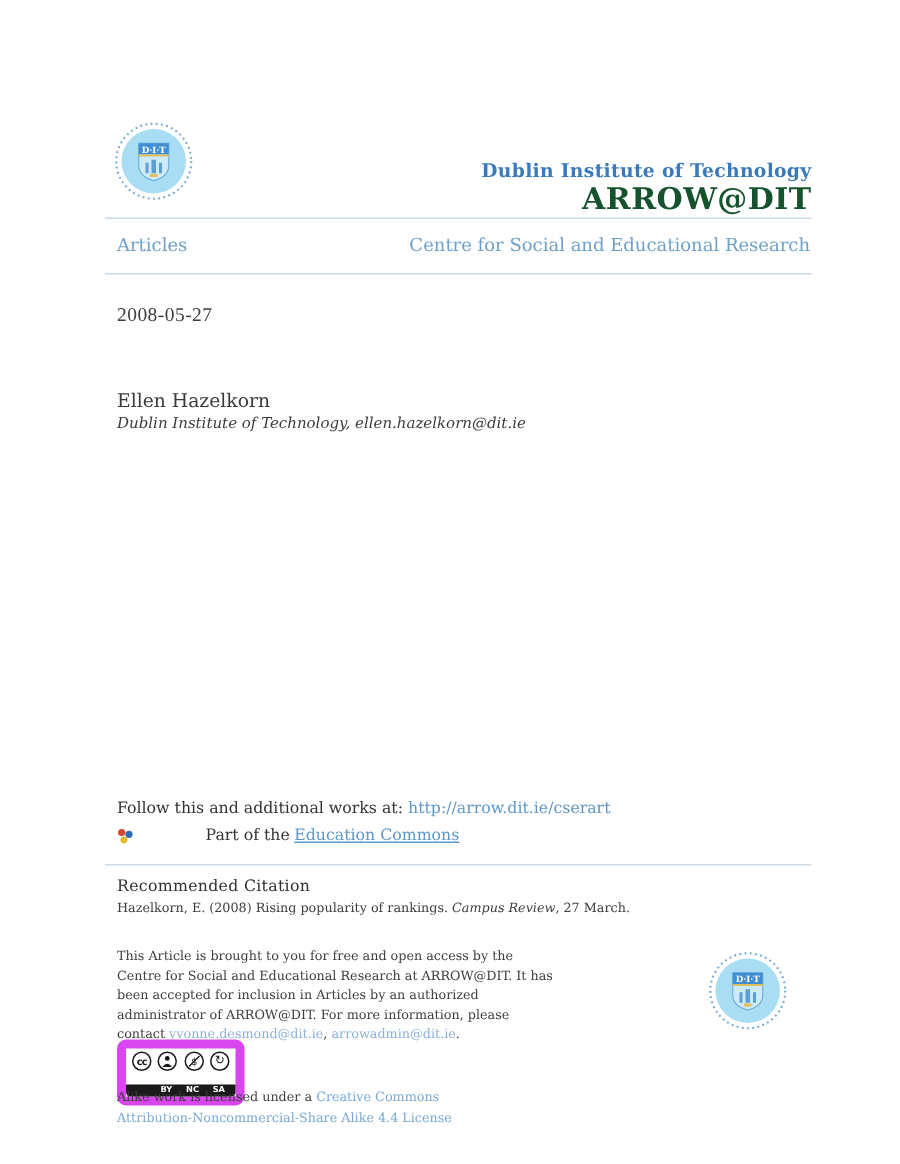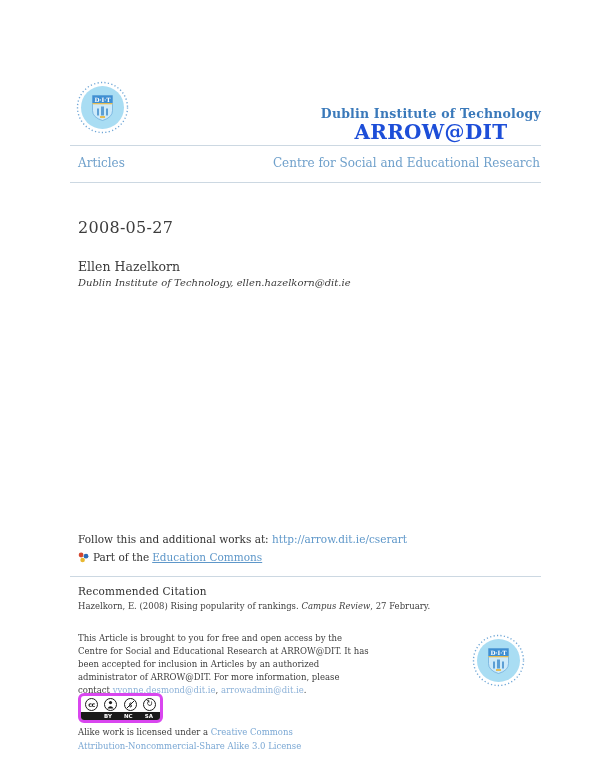--- a/index.html
+++ b/index.html
@@ -12,51 +12,51 @@
   .rule { position:absolute; left:70px; width:471px; height:1px; background:#ccd8e2; }
   .rule-1 { top:145px; }
   .rule-2 { top:182px; }
   .rule-3 { top:576px; }
 
   .logo-top { position:absolute; left:76px; top:81px; }
   .logo-bottom { position:absolute; left:472px; top:634px; }
 
   .header-text { position:absolute; top:106px; right:59px; text-align:right; }
   .institution { font-size:12.5px; font-weight:bold; color:#3a79ba; letter-spacing:0.2px; }
-  .repository { font-size:20px; font-weight:bold; color:#1d4ed8; line-height:1.1; letter-spacing:0.3px;text-align:center; }
+  .repository { font-size:20px; font-weight:bold; color:#14532d; line-height:1.1; letter-spacing:0.3px; }
 
   .collection-row {
     position:absolute; top:156px; left:78px; width:462px;
     display:flex; justify-content:space-between;
     font-size:12px; color:#6fa0cb;
   }
 
-  .date { position:absolute; top:218px; left:78px; font-size:16px; color:#3d3d3d; letter-spacing:0.3px; }
+  .date { position:absolute; top:202px; left:78px; font-size:13px; color:#3d3d3d; letter-spacing:0.3px;font-family:Liberation Serif, serif; }
   .title { position:absolute; top:221px; left:77px; font-size:23px; font-weight:normal; color:#2f2f2f; letter-spacing:0.2px; }
   .author { position:absolute; top:259px; left:78px; font-size:12.5px; color:#3a3a3a; }
   .affiliation { position:absolute; top:277px; left:78px; font-size:10px; font-style:italic; color:#3a3a3a; }
 
   .follow-line { position:absolute; top:533px; left:78px; font-size:10.5px; color:#333333; }
   .link { color:#5e97c9; text-decoration:none; cursor:pointer; }
   .link-underline { text-decoration:underline;text-align:right; }
 
   .part-row { position:absolute; top:551px; left:78px; display:flex; align-items:center; font-size:10.5px; color:#333333; }
   .commons-icon { margin-right:4px; display:inline-flex; }
-  .part-label { margin-right:3px; }
+  .part-label { margin-right:3px;margin-left:44px; }
 
   .rec-heading { position:absolute; top:585px; left:78px; font-size:10.5px; color:#303030; letter-spacing:0.2px; }
   .citation-line { position:absolute; top:601px; left:78px; font-size:8.5px; color:#3e3e3e; width:400px; }
   .citation-line .italic { font-style:italic; }
 
   .access-para { position:absolute; top:632px; left:78px; width:292px; font-size:8.5px; line-height:13px; color:#3e3e3e; }
   .email-link { color:#8db2d8; text-decoration:none; cursor:pointer; }
 
   .cc-badge {
-    position:absolute; top:693px; left:78px; width:85px; height:30px;
-    border:3px solid #d946ef; border-radius:6px; background:#ffffff; cursor:pointer;
+    position:absolute; top:693px; left:78px; width:85px; height:44px;
+    border:6px solid #d946ef; border-radius:6px; background:#ffffff; cursor:pointer;
   }
   .cc-icons {
     position:absolute; top:0; left:0; right:0; height:17px;
     display:flex; align-items:center; justify-content:space-between; padding:0 4px;
   }
   .cc-circ {
     width:13px; height:13px; border:1.3px solid #1a1a1a; border-radius:50%;
     display:flex; align-items:center; justify-content:center; background:#fff;
   }
   .cc-monogram { font-family:"DejaVu Sans","Liberation Sans",sans-serif; font-size:6.5px; font-weight:bold; color:#1a1a1a; letter-spacing:-0.5px; }
@@ -119,21 +119,21 @@
         <circle cx="4.6" cy="8" r="2.3" fill="#e8b830"></circle>
       </svg>
     </span>
     <span class="part-label">Part of the</span>
     <span class="link link-underline">Education Commons</span>
   </div>
 
   <div class="rule rule-3"></div>
 
   <div class="rec-heading">Recommended Citation</div>
-  <p class="citation-line"><span>Hazelkorn, E. (2008) Rising popularity of rankings. </span><span class="italic">Campus Review</span><span>, 27 February.</span></p>
+  <p class="citation-line"><span>Hazelkorn, E. (2008) Rising popularity of rankings. </span><span class="italic">Campus Review</span><span>, 27 March.</span></p>
 
   <p class="access-para"><span>This Article is brought to you for free and open access by the Centre for Social and Educational Research at ARROW@DIT. It has been accepted for inclusion in Articles by an authorized administrator of ARROW@DIT. For more information, please contact </span><span class="email-link">yvonne.desmond@dit.ie</span><span>, </span><span class="email-link">arrowadmin@dit.ie</span><span>.</span></p>
 
   <div class="cc-badge">
     <div class="cc-icons">
       <span class="cc-circ">
         <span class="cc-monogram">cc</span>
       </span>
       <span class="cc-circ">
         <svg width="9" height="9" viewBox="0 0 9 9">
@@ -151,21 +151,21 @@
         <span class="sa-glyph">↻</span>
       </span>
     </div>
     <div class="cc-bar">
       <span>BY</span>
       <span>NC</span>
       <span>SA</span>
     </div>
   </div>
 
-  <p class="license-para"><span>Alike work is licensed under a </span><span class="license-link">Creative Commons Attribution-Noncommercial-Share Alike 3.0 License</span></p>
+  <p class="license-para"><span>Alike work is licensed under a </span><span class="license-link">Creative Commons Attribution-Noncommercial-Share Alike 4.4 License</span></p>
 
   <div class="logo-bottom">
     <svg width="53" height="53" viewBox="0 0 53 53">
       <circle cx="26.5" cy="26.5" r="25" fill="none" stroke="#6fa6d6" stroke-width="1.4" stroke-dasharray="1.2 2.3"></circle>
       <circle cx="26.5" cy="26.5" r="21.5" fill="#a9ddf3"></circle>
       <path d="M16.5 14.5 h20 v15 q0 7 -10 10 q-10 -3 -10 -10 z" fill="#cdeafa" stroke="#66a8d8" stroke-width="0.7"></path>
       <path d="M16.5 14.5 h20 v7.5 h-20 z" fill="#3f8fd2"></path>
       <rect x="16.5" y="22" width="20" height="1.3" fill="#e5bd55"></rect>
       <rect x="25" y="25.5" width="3" height="9" fill="#5d9fd4"></rect>
       <rect x="21" y="27.5" width="2" height="7" fill="#5d9fd4"></rect>

